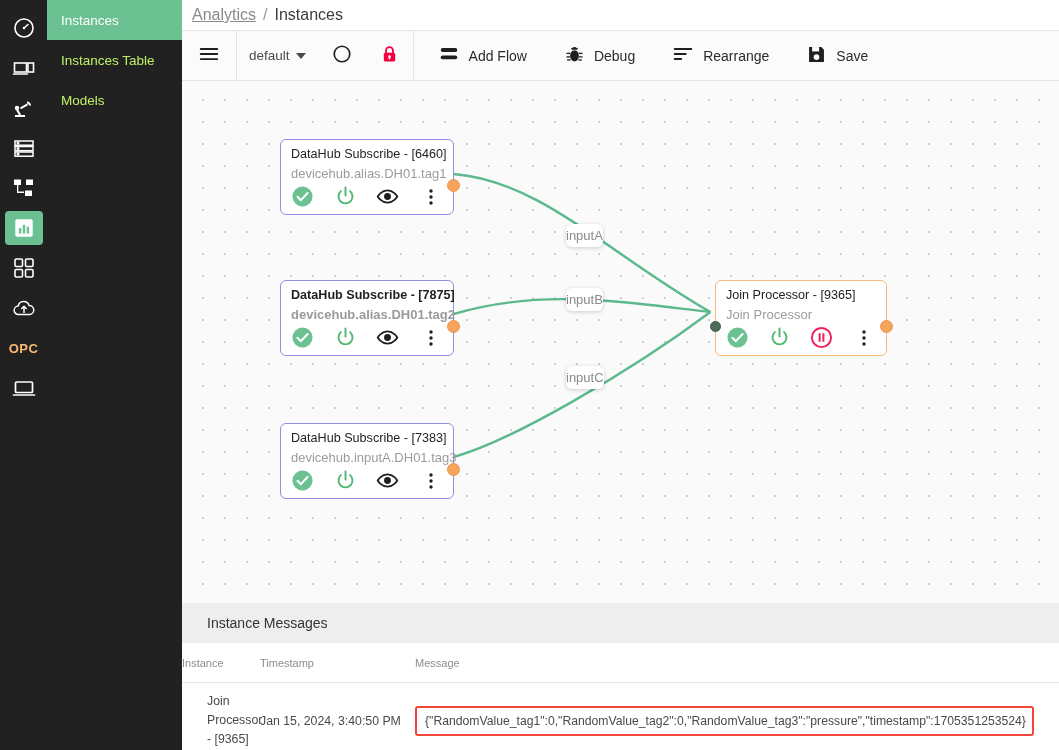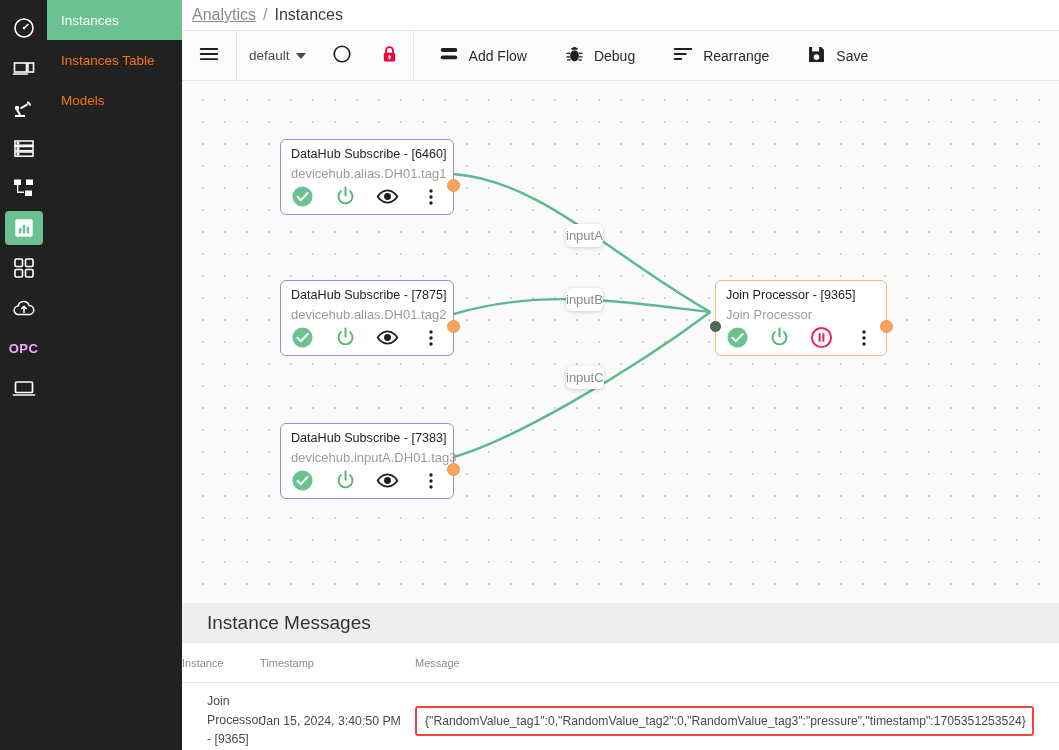--- a/index.html
+++ b/index.html
@@ -19,30 +19,30 @@
   .rail-item {
     width: 47px; height: 40px; display: flex; align-items: center; justify-content: center;
     color: #ffffff; margin-bottom: 0;
   }
   .rail-item .box {
     width: 38px; height: 34px; display: flex; align-items: center; justify-content: center;
     border-radius: 4px;
   }
   .rail-item.active .box { background: #6bc191; }
   .rail-item svg { display: block; }
-  .opc-text { font-size: 13px; font-weight: bold; letter-spacing: .5px; color: #f0abfc; }
+  .opc-text { font-size: 13px; font-weight: bold; letter-spacing: .5px; color: #fdba74; }
 
   
   .nav-panel {
     width: 135px; height: 750px; background: #212121; flex: 0 0 135px;
     padding-top: 0;
   }
   .nav-item {
     height: 40px; display: flex; align-items: center;
-    padding-left: 14px; color: #f97316; font-size: 13.5px;
+    padding-left: 14px; color: #bef264; font-size: 13.5px;
   }
   .nav-item.active { background: #6bc191; color: #ffffff; }
 
   
   .main { flex: 1 1 auto; height: 750px; display: flex; flex-direction: column; background: #fff; min-width: 0; }
 
   .breadcrumb-bar {
     height: 30px; display: flex; align-items: center; padding-left: 10px;
     font-size: 16px; background: #fff; flex: 0 0 30px;
   }
@@ -95,21 +95,21 @@
   .edge-label {
     position: absolute; background: #fff; border-radius: 6px;
     padding: 4px 0; font-size: 13px; color: #8a8a8a;
     box-shadow: 0 1px 4px rgba(0,0,0,.18);
   }
 
   
   .messages-panel { flex: 0 0 147px; height: 147px; background: #ffffff; }
   .messages-header {
     height: 40px; background: #eeeeee; display: flex; align-items: center;
-    padding-left: 25px; font-size: 19px; color: #333;
+    padding-left: 25px; font-size: 14px; color: #333;
   }
   .msg-table { width: 100%; border-collapse: collapse; table-layout: fixed; }
   .msg-table th {
     text-align: left; font-weight: normal; font-size: 11px; color: #8d8d8d;
     padding: 14px 0 13px 0; border-bottom: 1px solid #e6e6e6;
   }
   .msg-table td { font-size: 12.3px; color: #4a4a4a; border-bottom: 1px solid #e6e6e6; vertical-align: middle; }
   .col-instance { width: 78px; padding-left: 25px; }
   .col-ts { width: 155px; }
   .col-msg { padding-left: 0; }
@@ -377,21 +377,21 @@
             <svg width="18" height="20" viewBox="0 0 18 20" fill="#1f1f1f">
               <circle cx="9" cy="4" r="1.7"></circle>
                 <circle cx="9" cy="10" r="1.7"></circle>
                 <circle cx="9" cy="16" r="1.7"></circle>
               </svg>
           </span>
         </div>
         <div class="port" style="right:-7px; top:39px;"></div>
       </div>
 
-      <div class="node subscribe" style="left:98px; top:199px;">
+      <div class="node subscribe" style="left:98px; top:199px;font-weight:bold;">
         <div class="node-title">DataHub Subscribe - [7875]</div>
         <div class="node-sub">devicehub.alias.DH01.tag2</div>
         <div class="node-actions">
           <span class="slot">
             <svg width="23" height="23" viewBox="0 0 24 24">
                 <circle cx="12" cy="12" r="10.5" fill="#6bc191"></circle>
               <path d="M6.8 12.3l3.5 3.5 7-7.4" fill="none" stroke="#fff" stroke-width="2.2" stroke-linecap="round" stroke-linejoin="round"></path>
               </svg>
           </span>
           <span class="slot">

